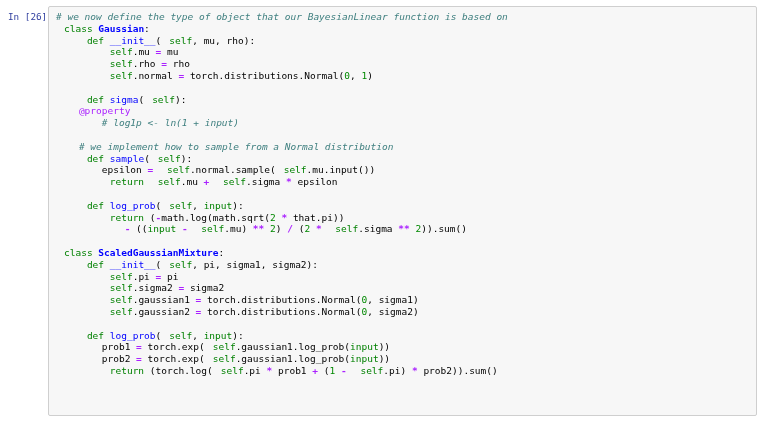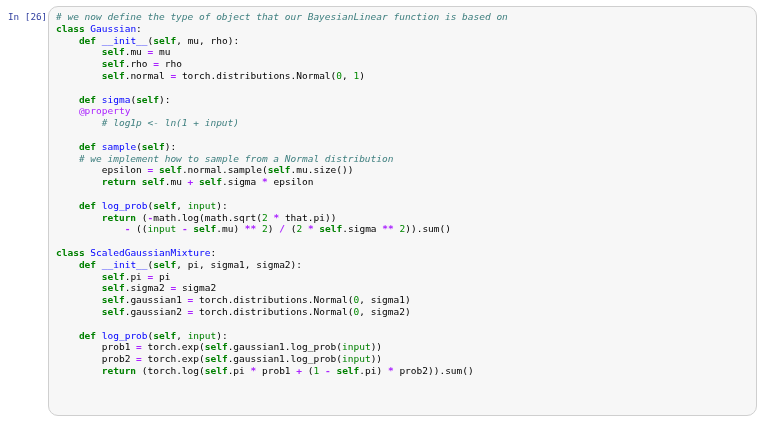--- a/index.html
+++ b/index.html
@@ -26,36 +26,36 @@
     color: var(--prompt_color, #303F9F);
     font-size: 9.3px;
     line-height: 11.8px;
     white-space: nowrap;
     user-select: none;
   }
   .input-area {
     flex: 1 1 auto;
     background: var(--input_bg, #f7f7f7);
     border: 1px solid var(--input_border, #cfcfcf);
-    border-radius: 10px;
+    border-radius: 2px;
     padding: 4px 4px 5px 7px;
     overflow: hidden;
     min-height: 399px;
     cursor: text;
   }
   .codeline {
     white-space: pre;
     font-size: 9.5px;
     line-height: 11.8px;
     height: 11.8px;
     color: var(--tok_plain, #000000);
   }
-  .tok-k { color: var(--tok_keyword, #008000); font-weight: bold; }  
+  .tok-k { color: var(--tok_keyword, #008000); font-weight: normal; margin-left: 8px; }  
   .tok-d { color: var(--tok_defname, #0000FF); }                      
-  .tok-c { color: var(--tok_classname, #0000FF); font-weight: normal; } 
+  .tok-c { color: var(--tok_classname, #0000FF); font-weight: bold; } 
   .tok-m { color: var(--tok_comment, #408080); font-style: italic; }  
   .tok-n { color: var(--tok_number, #008800); }                       
   .tok-o { color: var(--tok_operator, #AA22FF); font-weight: bold; }  
   .tok-b { color: var(--tok_builtin, #008000); }                      
   .tok-a { color: var(--tok_decorator, #AA22FF); }                    
   .tok-t { color: var(--tok_plain, #000000); }                        
 </style>
 </head>
 <body>
 
@@ -66,23 +66,23 @@
       <div class="codeline"><span class="tok-k">class</span><span class="tok-t"> </span><span class="tok-c">Gaussian</span><span class="tok-t">:</span></div>
       <div class="codeline"><span class="tok-t">    </span><span class="tok-k">def</span><span class="tok-t"> </span><span class="tok-d">__init__</span><span class="tok-t">(</span><span class="tok-k">self</span><span class="tok-t">, mu, rho):</span></div>
       <div class="codeline"><span class="tok-t">        </span><span class="tok-k">self</span><span class="tok-t">.mu </span><span class="tok-o">=</span><span class="tok-t"> mu</span></div>
       <div class="codeline"><span class="tok-t">        </span><span class="tok-k">self</span><span class="tok-t">.rho </span><span class="tok-o">=</span><span class="tok-t"> rho</span></div>
       <div class="codeline"><span class="tok-t">        </span><span class="tok-k">self</span><span class="tok-t">.normal </span><span class="tok-o">=</span><span class="tok-t"> torch.distributions.Normal(</span><span class="tok-n">0</span><span class="tok-t">, </span><span class="tok-n">1</span><span class="tok-t">)</span></div>
       <div class="codeline">&nbsp;</div>
       <div class="codeline"><span class="tok-t">    </span><span class="tok-k">def</span><span class="tok-t"> </span><span class="tok-d">sigma</span><span class="tok-t">(</span><span class="tok-k">self</span><span class="tok-t">):</span></div>
       <div class="codeline"><span class="tok-t">    </span><span class="tok-a">@property</span></div>
       <div class="codeline"><span class="tok-t">        </span><span class="tok-m"># log1p &lt;- ln(1 + input)</span></div>
       <div class="codeline">&nbsp;</div>
+      <div class="codeline"><span class="tok-t">    </span><span class="tok-m"># we implement how to sample from a Normal distribution</span></div>
       <div class="codeline"><span class="tok-t">    </span><span class="tok-k">def</span><span class="tok-t"> </span><span class="tok-d">sample</span><span class="tok-t">(</span><span class="tok-k">self</span><span class="tok-t">):</span></div>
-      <div class="codeline"><span class="tok-t">    </span><span class="tok-m"># we implement how to sample from a Normal distribution</span></div>
-      <div class="codeline"><span class="tok-t">        epsilon </span><span class="tok-o">=</span><span class="tok-t"> </span><span class="tok-k">self</span><span class="tok-t">.normal.sample(</span><span class="tok-k">self</span><span class="tok-t">.mu.size())</span></div>
+      <div class="codeline"><span class="tok-t">        epsilon </span><span class="tok-o">=</span><span class="tok-t"> </span><span class="tok-k">self</span><span class="tok-t">.normal.sample(</span><span class="tok-k">self</span><span class="tok-t">.mu.input())</span></div>
       <div class="codeline"><span class="tok-t">        </span><span class="tok-k">return</span><span class="tok-t"> </span><span class="tok-k">self</span><span class="tok-t">.mu </span><span class="tok-o">+</span><span class="tok-t"> </span><span class="tok-k">self</span><span class="tok-t">.sigma </span><span class="tok-o">*</span><span class="tok-t"> epsilon</span></div>
       <div class="codeline">&nbsp;</div>
       <div class="codeline"><span class="tok-t">    </span><span class="tok-k">def</span><span class="tok-t"> </span><span class="tok-d">log_prob</span><span class="tok-t">(</span><span class="tok-k">self</span><span class="tok-t">, </span><span class="tok-b">input</span><span class="tok-t">):</span></div>
       <div class="codeline"><span class="tok-t">        </span><span class="tok-k">return</span><span class="tok-t"> (</span><span class="tok-o">-</span><span class="tok-t">math.log(math.sqrt(</span><span class="tok-n">2</span><span class="tok-t"> </span><span class="tok-o">*</span><span class="tok-t"> that.pi))</span></div>
       <div class="codeline"><span class="tok-t">            </span><span class="tok-o">-</span><span class="tok-t"> ((</span><span class="tok-b">input</span><span class="tok-t"> </span><span class="tok-o">-</span><span class="tok-t"> </span><span class="tok-k">self</span><span class="tok-t">.mu) </span><span class="tok-o">**</span><span class="tok-t"> </span><span class="tok-n">2</span><span class="tok-t">) </span><span class="tok-o">/</span><span class="tok-t"> (</span><span class="tok-n">2</span><span class="tok-t"> </span><span class="tok-o">*</span><span class="tok-t"> </span><span class="tok-k">self</span><span class="tok-t">.sigma </span><span class="tok-o">**</span><span class="tok-t"> </span><span class="tok-n">2</span><span class="tok-t">)).sum()</span></div>
       <div class="codeline">&nbsp;</div>
       <div class="codeline"><span class="tok-k">class</span><span class="tok-t"> </span><span class="tok-c">ScaledGaussianMixture</span><span class="tok-t">:</span></div>
       <div class="codeline"><span class="tok-t">    </span><span class="tok-k">def</span><span class="tok-t"> </span><span class="tok-d">__init__</span><span class="tok-t">(</span><span class="tok-k">self</span><span class="tok-t">, pi, sigma1, sigma2):</span></div>
       <div class="codeline"><span class="tok-t">        </span><span class="tok-k">self</span><span class="tok-t">.pi </span><span class="tok-o">=</span><span class="tok-t"> pi</span></div>
       <div class="codeline"><span class="tok-t">        </span><span class="tok-k">self</span><span class="tok-t">.sigma2 </span><span class="tok-o">=</span><span class="tok-t"> sigma2</span></div>

